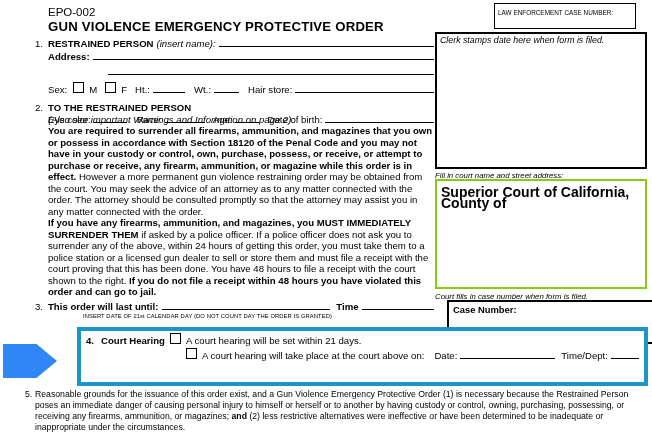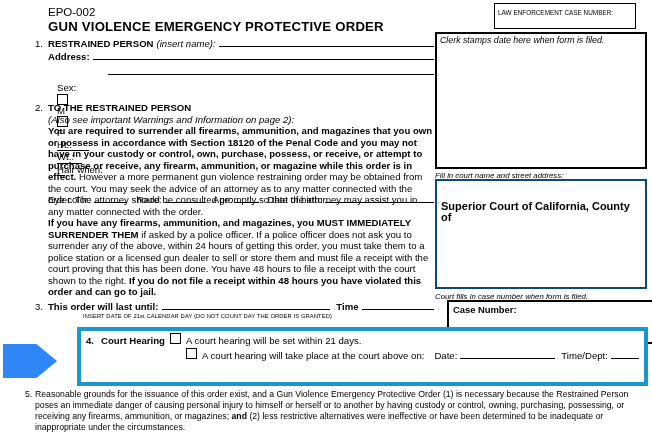--- a/index.html
+++ b/index.html
@@ -18,21 +18,21 @@
   .num{display:inline-block;width:13px;flex:0 0 auto;}
   .hang{position:relative;padding-left:13px;}
   .hang .numabs{position:absolute;left:0;top:0;}
   
   .form-no{font-weight:normal;font-size:11.5px;line-height:13px;}
   .form-title{font-weight:bold;font-size:13.2px;line-height:15px;letter-spacing:.2px;}
   
   .lebox{left:494px;top:3px;width:142px;height:26px;border:1px solid #000;font-size:6.4px;padding:3px 3px;box-sizing:border-box;}
   .clerkbox{left:435px;top:32px;width:212px;height:137px;border:2px solid #000;box-sizing:border-box;padding:1px 3px;font-size:8.8px;font-style:italic;}
   .courtnote1{left:435px;top:170px;width:212px;font-size:7.8px;font-style:italic;}
-  .courtbox{left:435px;top:179px;width:212px;height:110px;border:2px solid #0c4a6e;box-sizing:border-box;padding:20px 4px;font-size:11px;font-weight:bold;line-height:11px;}
+  .courtbox{left:435px;top:179px;width:212px;height:110px;border:2px solid #84cc16;box-sizing:border-box;padding:6px 4px;font-size:14px;font-weight:bold;line-height:11px;}
   .courtnote2{left:435px;top:291px;width:212px;font-size:7.8px;font-style:italic;}
   .casebox{left:435px;top:300px;width:212px;height:44px;border:2px solid #000;box-sizing:border-box;padding:2px 4px;font-size:9.4px;font-weight:bold;margin-left:12px;}
   
   .sec1 .row{margin-bottom:1px;}
   .gap{display:inline-block;}
   .tiny{font-size:5.8px;line-height:7px;letter-spacing:.1px;}
   
   .hlbox{left:77px;top:327px;width:571px;height:59px;border:4px solid #1b96c9;box-sizing:border-box;padding:2px 5px 0 5px;background:#fff;}
   .hlbox .row{margin-bottom:1px;}
   .warn{font-weight:bold;text-align:center;font-size:9.4px;line-height:11px;margin-top:1px;}
@@ -78,31 +78,31 @@
     <span class="ufill"></span>
   </div>
   <div class="row" style="padding-left:13px;">
     <span class="b">Address:</span>
     <span class="ufill"></span>
   </div>
   <div class="row" style="margin-top:4px;">
     <span class="gap" style="width:70px;"></span>
     <span class="ufill" style="height:8px;"></span>
   </div>
-  <div class="row" style="padding-left:13px;margin-top:7px;flex-direction:column;">
+  <div class="row" style="padding-left:13px;margin-top:7px;">
     <span>Sex:</span>
     <span class="cb" style="margin-left:6px;"></span>
     <span style="margin-left:5px;">M</span>
     <span class="cb" style="margin-left:8px;"></span>
     <span style="margin-left:5px;">F</span>
     <span style="margin-left:8px;">Ht.:</span>
     <span class="u" style="width:32px;margin-left:3px;"></span>
     <span style="margin-left:9px;">Wt.:</span>
     <span class="u" style="width:25px;margin-left:3px;"></span>
-    <span style="margin-left:9px;">Hair when:</span>
+    <span style="margin-left:9px;">Hair store:</span>
     <span class="ufill"></span>
   </div>
   <div class="row" style="padding-left:13px;margin-top:18px;">
     <span>Eye color:</span>
     <span class="u" style="width:33px;margin-left:3px;"></span>
     <span style="margin-left:10px;">Race:</span>
     <span class="u" style="width:40px;margin-left:3px;"></span>
     <span style="margin-left:8px;">Age:</span>
     <span class="u" style="width:24px;margin-left:3px;"></span>
     <span style="margin-left:8px;">Date of birth:</span>

